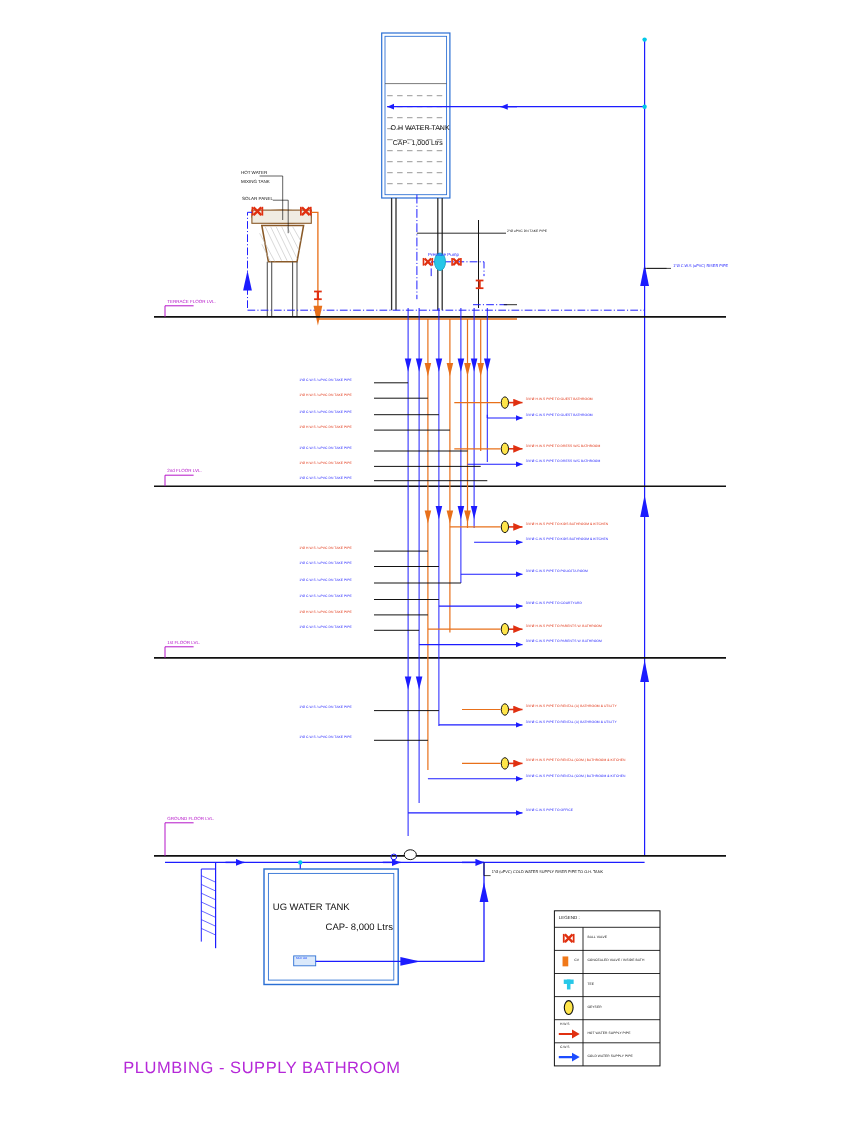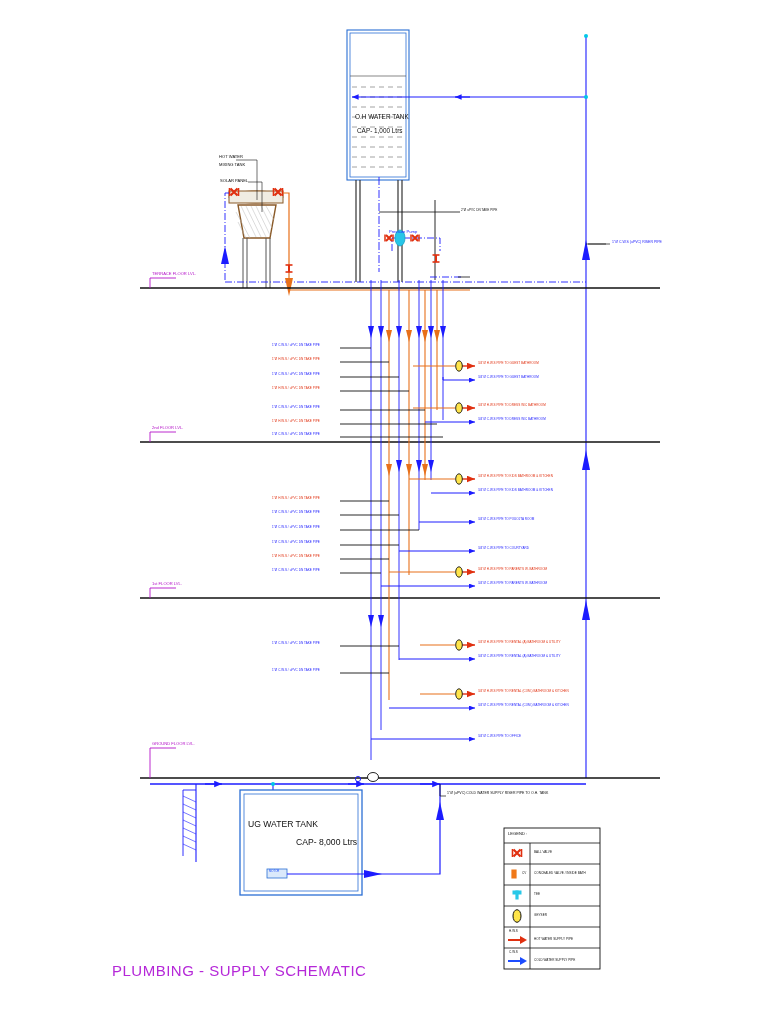--- a/index.html
+++ b/index.html
@@ -429,15 +429,15 @@
 <div class="lbl t3 blk" style="left:534px;top:851px;">BALL VALVE</div>
 <div class="lbl t3 blk" style="left:522px;top:872px;">CV</div>
 <div class="lbl t3 blk" style="left:534px;top:872px;">CONCEALED VALVE / INSIDE BATH</div>
 <div class="lbl t3 blk" style="left:534px;top:893px;">TEE</div>
 <div class="lbl t3 blk" style="left:534px;top:914px;">GEYSER</div>
 <div class="lbl t3 blk" style="left:509px;top:930px;">H.W.S</div>
 <div class="lbl t3 blk" style="left:534px;top:938px;">HOT WATER SUPPLY PIPE</div>
 <div class="lbl t3 blk" style="left:509px;top:951px;">C.W.S</div>
 <div class="lbl t3 blk" style="left:534px;top:959px;">COLD WATER SUPPLY PIPE</div>
 
-<div class="lbl title" style="left:112px;top:963px;">PLUMBING - SUPPLY SCHEMATIC</div>
+<div class="lbl title" style="left:112px;top:963px;">PLUMBING - SUPPLY BATHROOM</div>
 
 </div>
 
 </body></html>

